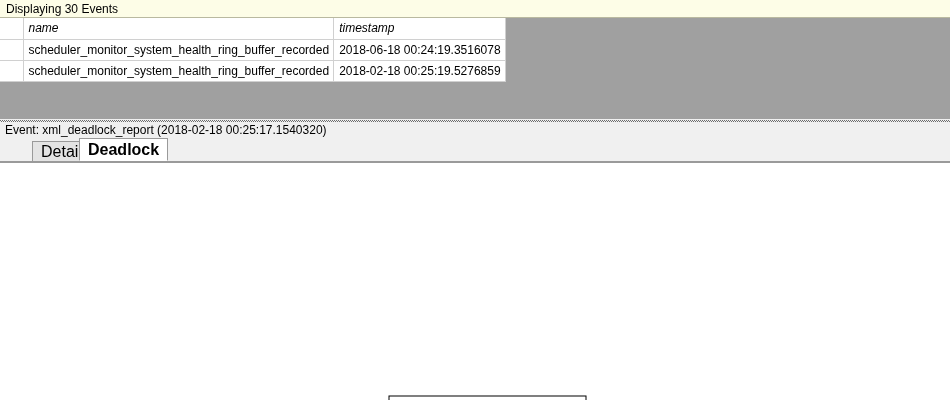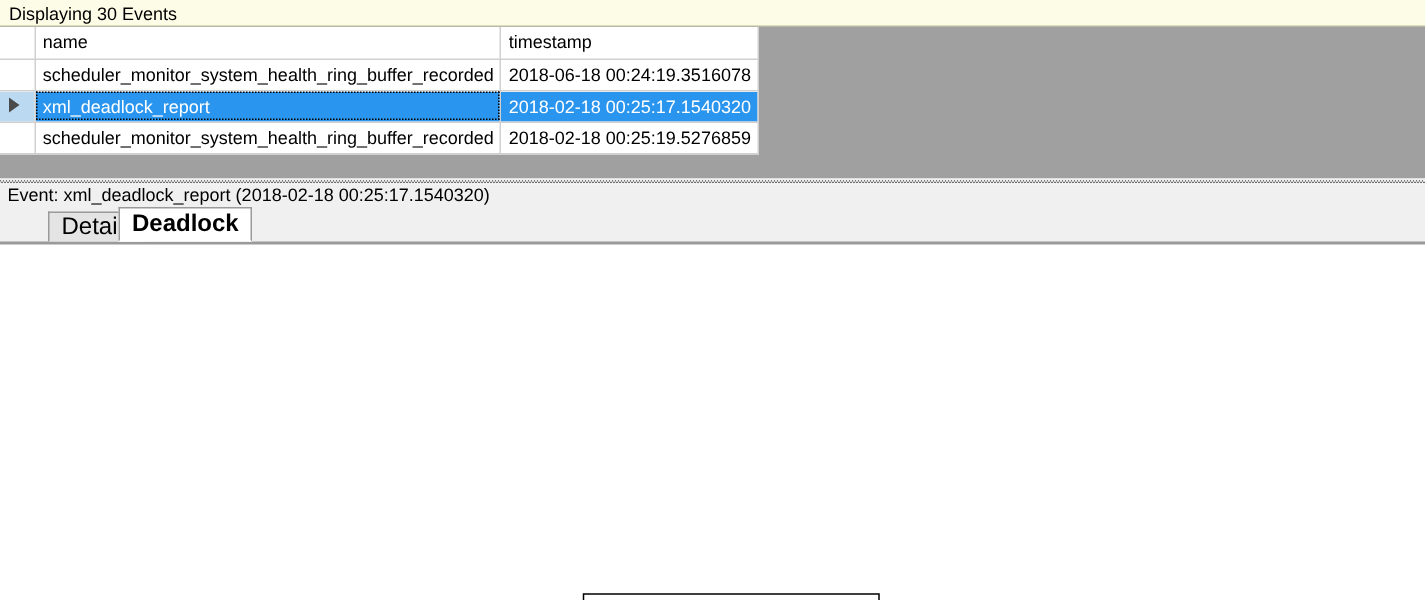--- a/index.html
+++ b/index.html
@@ -56,21 +56,21 @@
     height: 21px;
     box-sizing: border-box;
     white-space: nowrap;
     overflow: hidden;
     background: #ffffff;
   }
   col.c-sel { width: 23px; }
   col.c-name { width: 286px; }
   col.c-ts   { width: 158px; }
 
-  th.hdr { height: 22px; color: #000; background:#ffffff; }
+  th.hdr { height: 22px; color: #000; background:#ffffff;font-style:italic; }
   td.selcell { padding: 0; text-align: center; vertical-align: middle; background: #ffffff;}
 
   tr.selected td { background: #2a95ef; color: #ffffff; }
   tr.selected td.selcell { background: #bcd9f2; }
   tr.selected td.cellfocus {
     outline: 1px dotted #000;
     outline-offset: -2px;
   }
   .tri {
     width: 0; height: 0;
@@ -205,27 +205,20 @@
         <th class="hdr">name</th>
         <th class="hdr">timestamp</th>
       </tr>
     </thead>
     <tbody>
       <tr>
         <td class="selcell"></td>
         <td>scheduler_monitor_system_health_ring_buffer_recorded</td>
         <td>2018-06-18 00:24:19.3516078</td>
       </tr>
-      <tr class="selected">
-        <td class="selcell">
-          <span class="tri"></span>
-        </td>
-        <td class="cellfocus">xml_deadlock_report</td>
-        <td>2018-02-18 00:25:17.1540320</td>
-      </tr>
       <tr>
         <td class="selcell"></td>
         <td>scheduler_monitor_system_health_ring_buffer_recorded</td>
         <td>2018-02-18 00:25:19.5276859</td>
       </tr>
     </tbody>
   </table>
 </div>
 
 <div class="splitter"></div>

